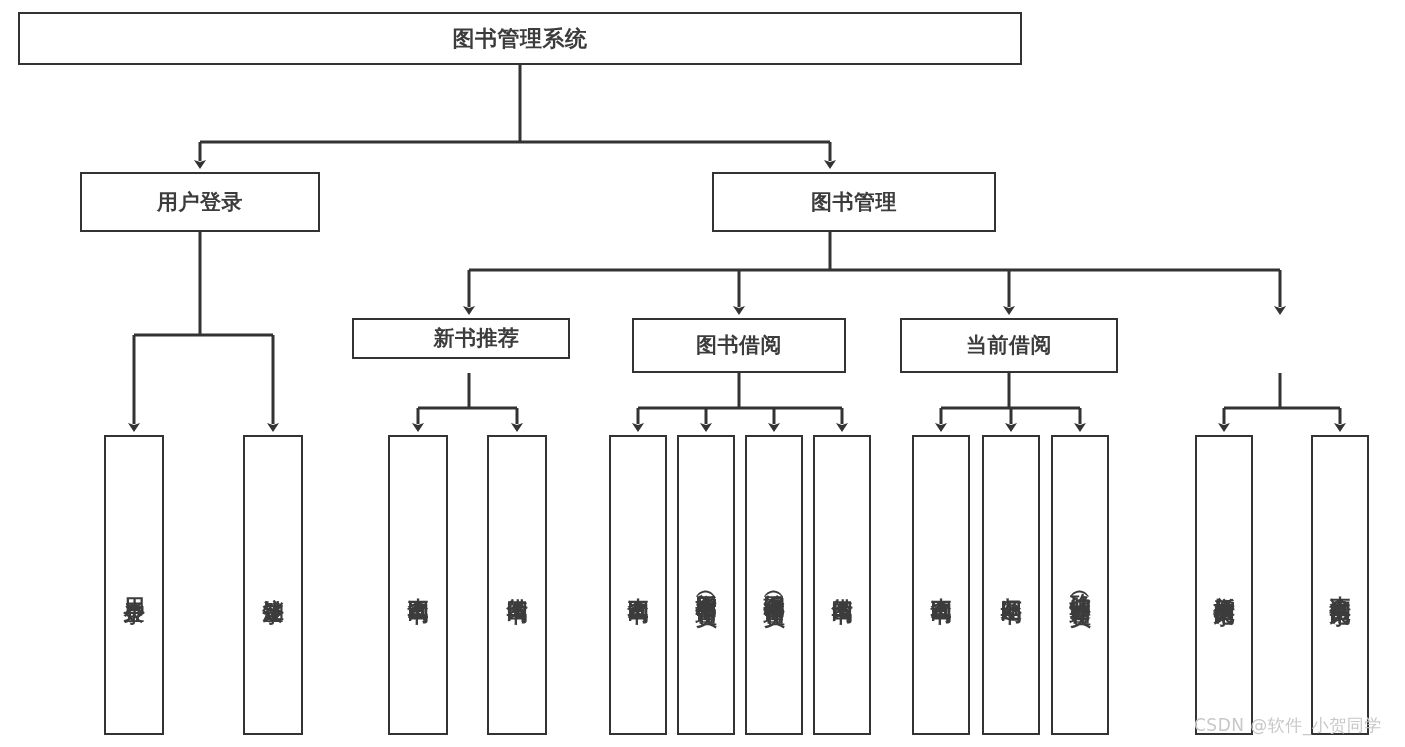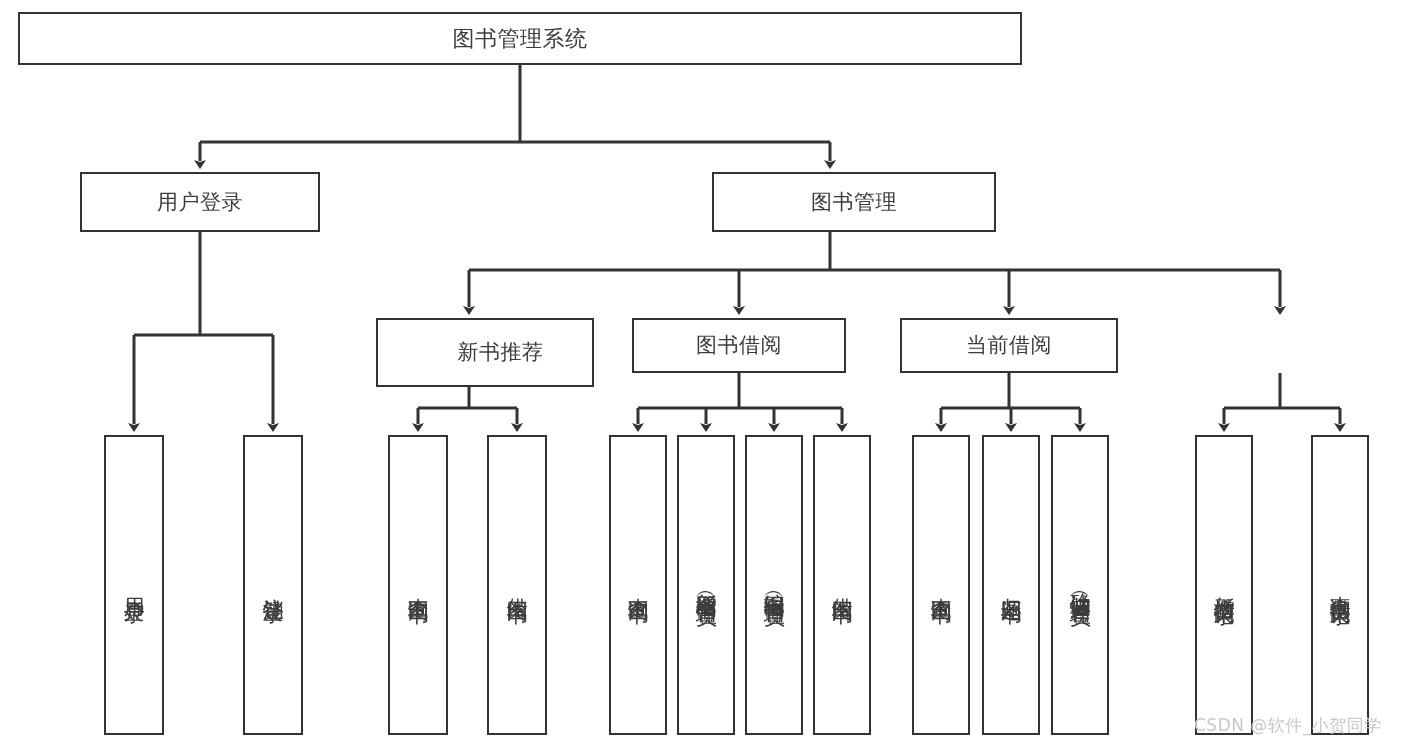--- a/index.html
+++ b/index.html
@@ -36,20 +36,21 @@
     justify-content: center;
     z-index: 2;
   }
   .node .label {
     color: #3c3c3c;
     font-size: 21px;
     line-height: 1.18;
     letter-spacing: 0.5px;
     text-align: center;
     white-space: nowrap;
+    font-weight: bold;
   }
   .node.vertical .label {
     writing-mode: vertical-rl;
     text-orientation: upright;
     font-size: 21px;
     line-height: 1.25;
     letter-spacing: 2px;
     white-space: normal;
     max-height: 100%;
   }
@@ -115,21 +116,21 @@
     <span class="label">图书管理系统</span>
   </div>
 
   <div class="watermark" style="left: 1194px; top: 714px; color: rgb(200, 200, 200);">CSDN @软件_小贺同学</div>
 <div class="node" style="left: 80px; top: 172px; width: 240px; height: 60px;">
       <span class="label">用户登录</span>
     </div>
     <div class="node" style="left: 712px; top: 172px; width: 284px; height: 60px;">
       <span class="label">图书管理</span>
     </div>
-    <div class="node" style="left: 376px; top: 318px; width: 218px; height: 69px; padding-left: 31px;">
+    <div class="node" style="left: 352px; top: 318px; width: 218px; height: 41px; padding-left: 31px;">
       <span class="label">新书推荐</span>
     </div>
     <div class="node" style="left: 632px; top: 318px; width: 214px; height: 55px;">
       <span class="label">图书借阅</span>
     </div>
     <div class="node" style="left: 900px; top: 318px; width: 218px; height: 55px;">
       <span class="label">当前借阅</span>
     </div>
     <div class="node vertical" style="left: 104px; top: 435px; width: 60px; height: 300px;">
       <span class="label">用户登录</span>

